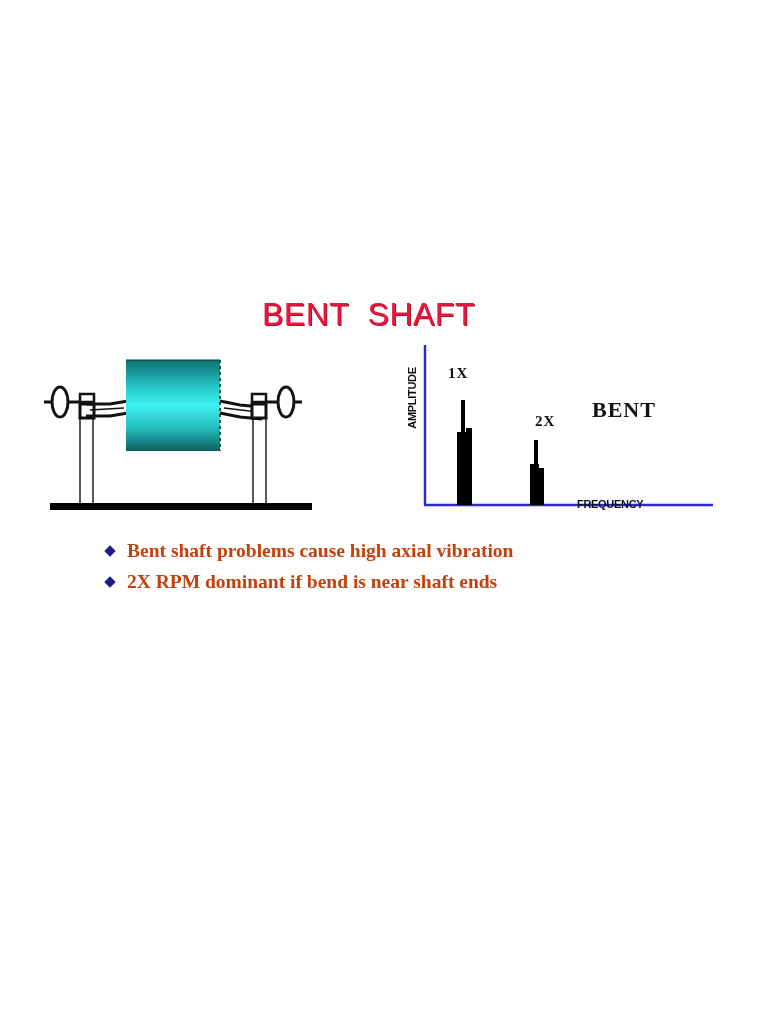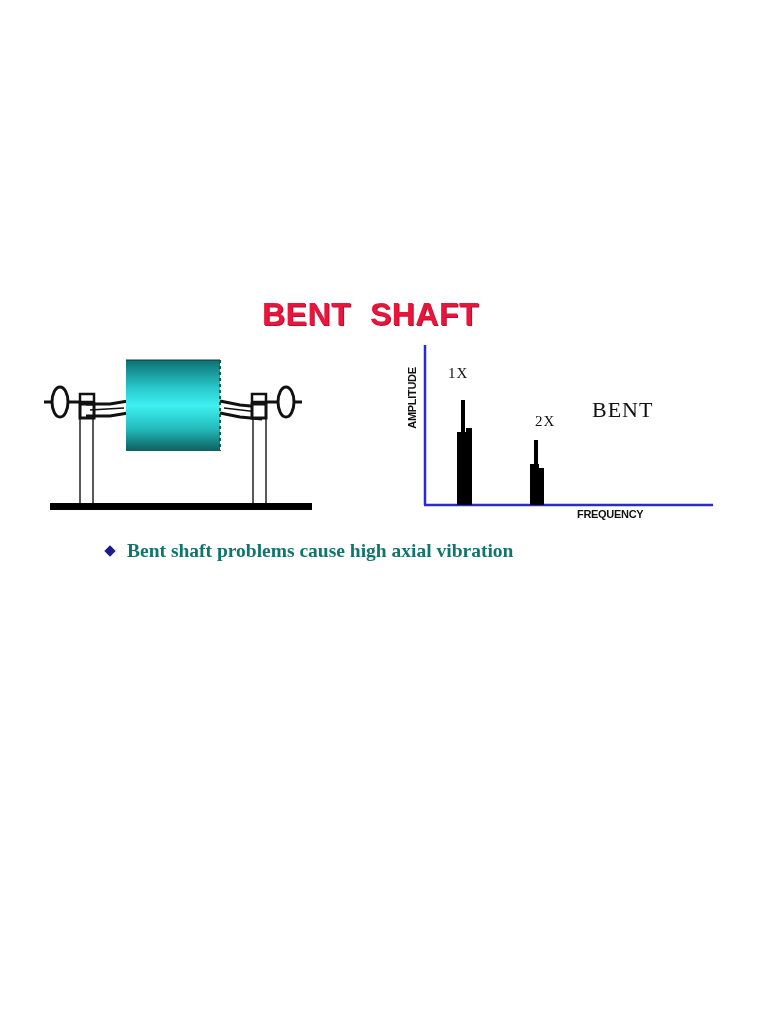--- a/index.html
+++ b/index.html
@@ -4,32 +4,32 @@
 <style>
   html, body { margin: 0; padding: 0; }
   body {
     width: 768px; height: 1024px; background: #ffffff;
     position: relative; overflow: hidden;
     font-family: "Liberation Serif", serif;
   }
   .slide { position: absolute; left: 0; top: 0; width: 768px; height: 1024px; }
   .title {
     position: absolute; left: 262px; top: 296px; width: 250px;
-    font-family: "Liberation Sans", sans-serif; font-weight: bold;
+    font-family: "Liberation Sans", sans-serif; font-weight: normal;
     font-size: 32px; letter-spacing: 0.5px; color: #e8163c;
     text-shadow: 1px 1px 0 #b5102c; white-space: pre;
   }
   .diagram { position: absolute; left: 40px; top: 350px; width: 280px; height: 170px; }
   .chart { position: absolute; left: 395px; top: 340px; width: 330px; height: 185px; }
-  .chart-text { position: absolute; font-family: "Liberation Serif", serif; font-weight: normal; color: #111; }
+  .chart-text { position: absolute; font-family: "Liberation Serif", serif; font-weight: bold; color: #111; }
   .axis-label { position: absolute; font-family: "Liberation Sans", sans-serif; font-weight: bold; font-size: 11px; color: #111; letter-spacing: -0.3px; }
   .bullets { position: absolute; left: 104px; top: 540px; width: 560px; margin: 0; padding: 0; list-style: none; }
   .bullet {
     position: relative; padding-left: 23px; font-size: 19.5px; font-weight: bold;
-    color: #0f766e; line-height: 22px; margin-bottom: 9px;
+    color: #c2410c; line-height: 22px; margin-bottom: 9px;
   }
   .bullet .marker {
     position: absolute; left: 2px; top: 7px; width: 8px; height: 8px;
     background: #1c1c8c; transform: rotate(45deg);
   }
   .bullet sup { font-size: 11px; vertical-align: 8px; }
 </style>
 </head>
 <body>
 
@@ -95,26 +95,30 @@
         <rect x="66" y="60" width="4" height="32" fill="#000"></rect>
       </g>
 
       <g>
         <rect x="135" y="124" width="9" height="41" fill="#000"></rect>
         <rect x="144" y="128" width="5" height="37" fill="#000"></rect>
         <rect x="139" y="100" width="4" height="24" fill="#000"></rect>
       </g>
     </svg>
     <div class="axis-label" style="left:-28px;top:52px;width:90px;text-align:center;transform:rotate(-90deg);">AMPLITUDE</div>
-    <div class="axis-label" style="left:182px;top:168px;">FREQUENCY</div>
+    <div class="axis-label" style="left:182px;top:158px;">FREQUENCY</div>
     <div class="chart-text" style="left:53px;top:25px;font-size:15px;letter-spacing:1px;">1X</div>
     <div class="chart-text" style="left:140px;top:73px;font-size:15px;letter-spacing:1px;">2X</div>
     <div class="chart-text" style="left:197px;top:57px;font-size:22px;letter-spacing:1px;">BENT</div>
   </div>
 
   <ul class="bullets">
     <li class="bullet">
       <span class="marker"></span>
       <span>Bent shaft problems cause high axial vibration</span>
     </li>
+    <li class="bullet">
+      <span class="marker"></span>
+      <span>2X RPM dominant if bend is near shaft ends</span>
+    </li>
   </ul>
 
 </div>
 
 </body></html>

